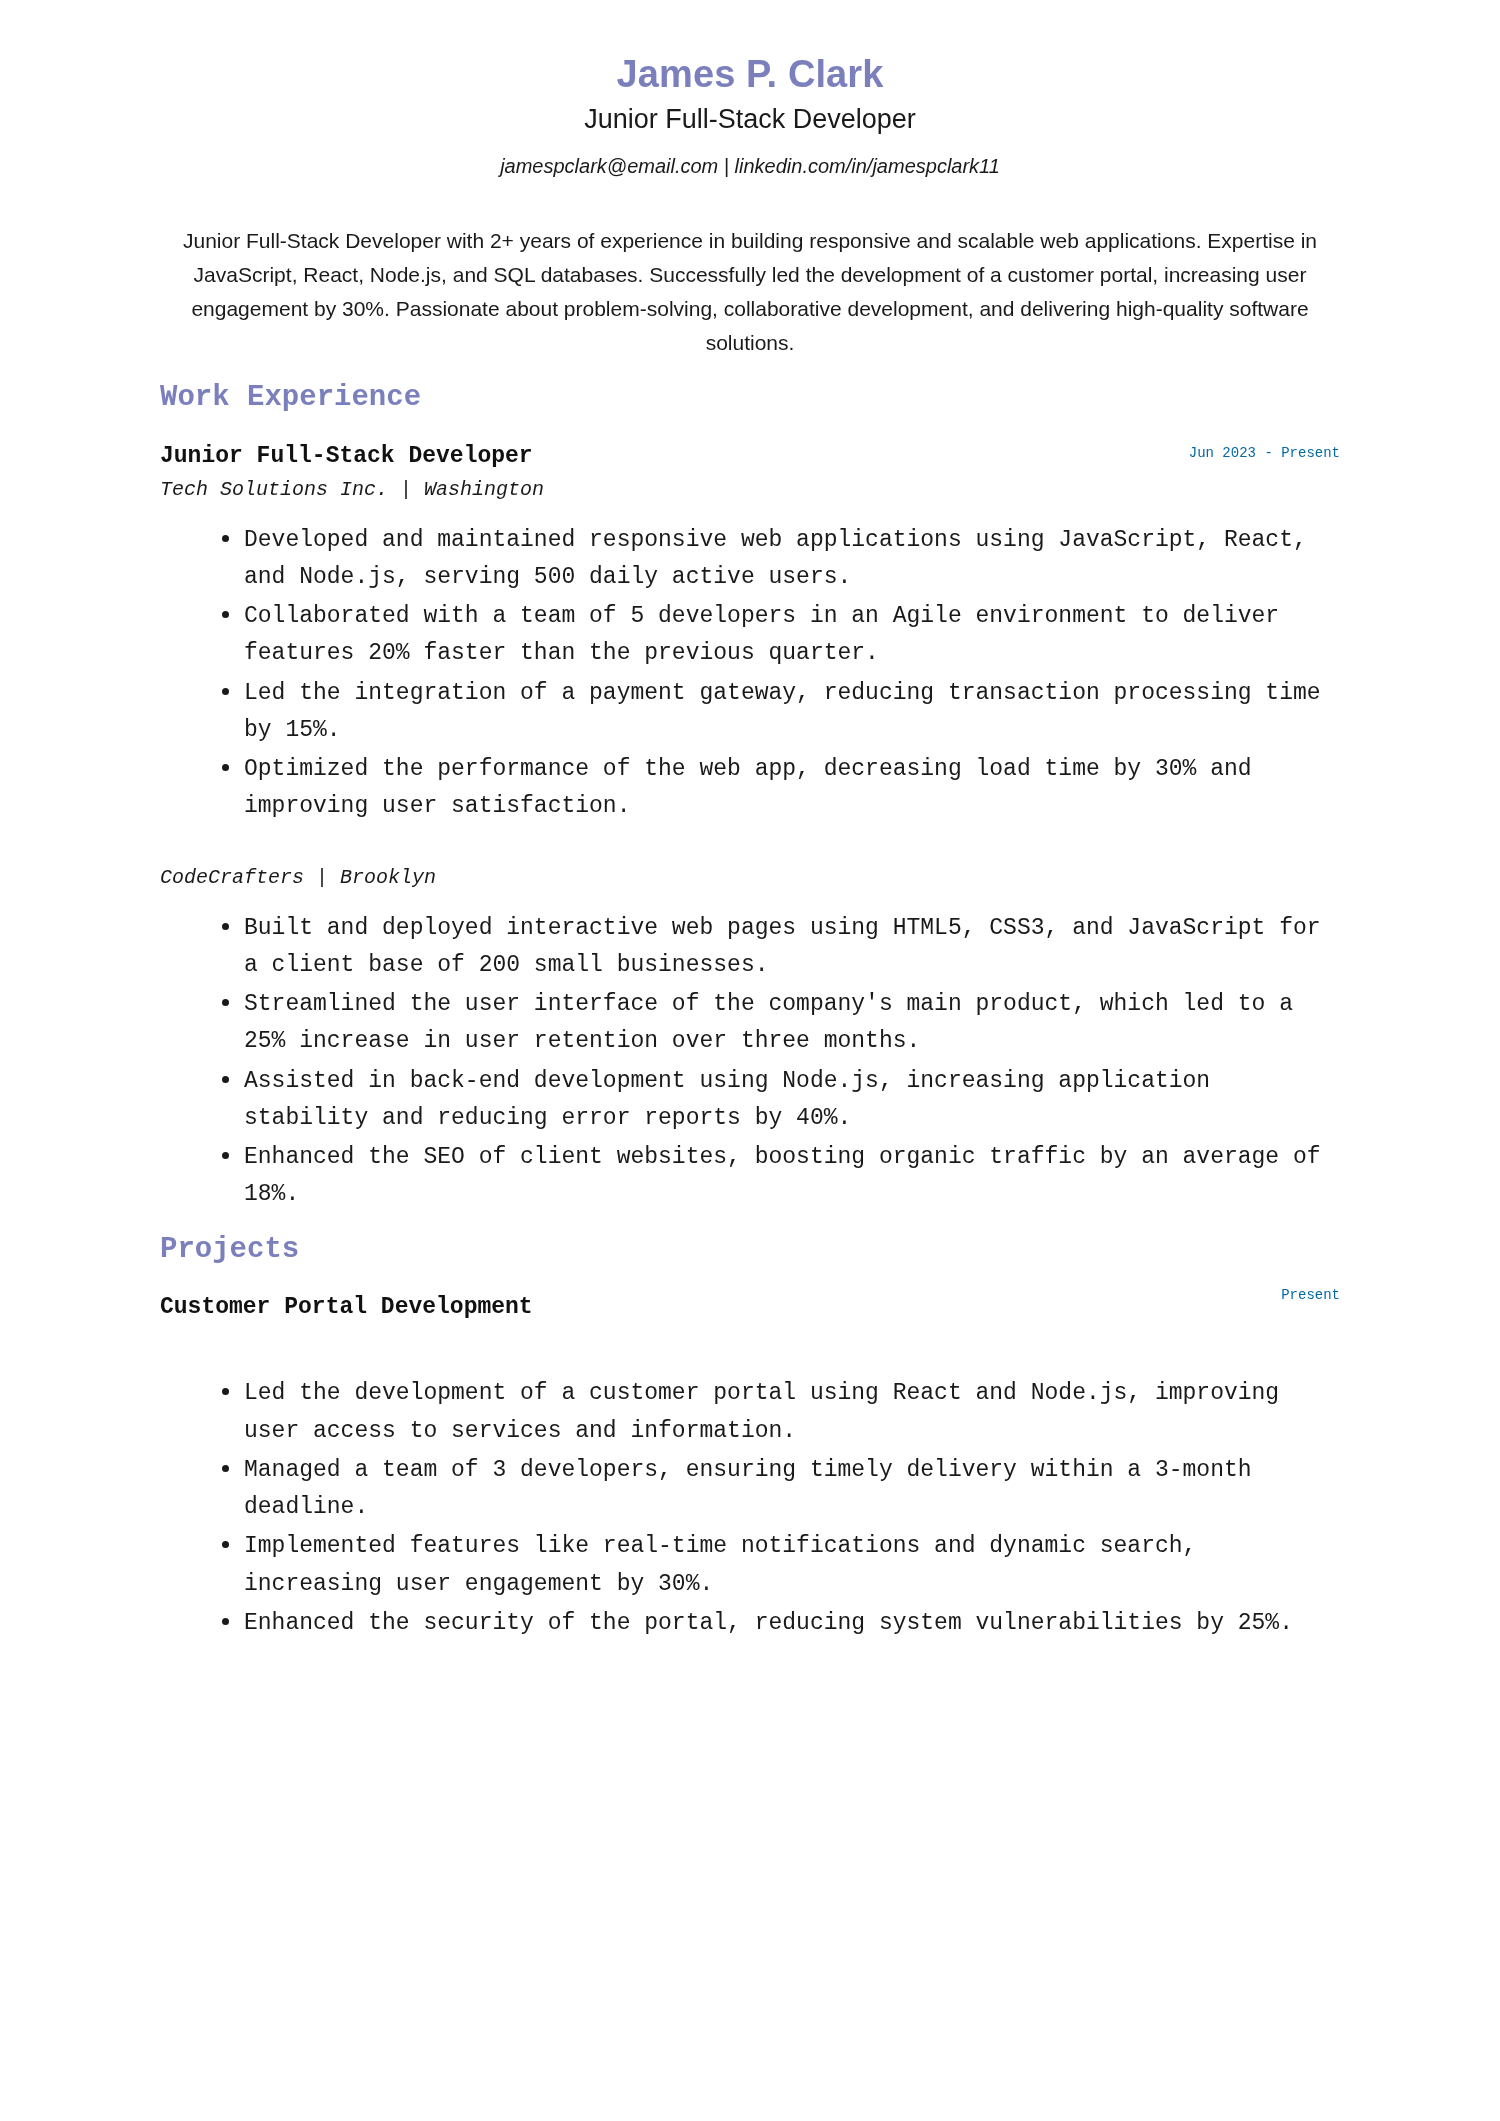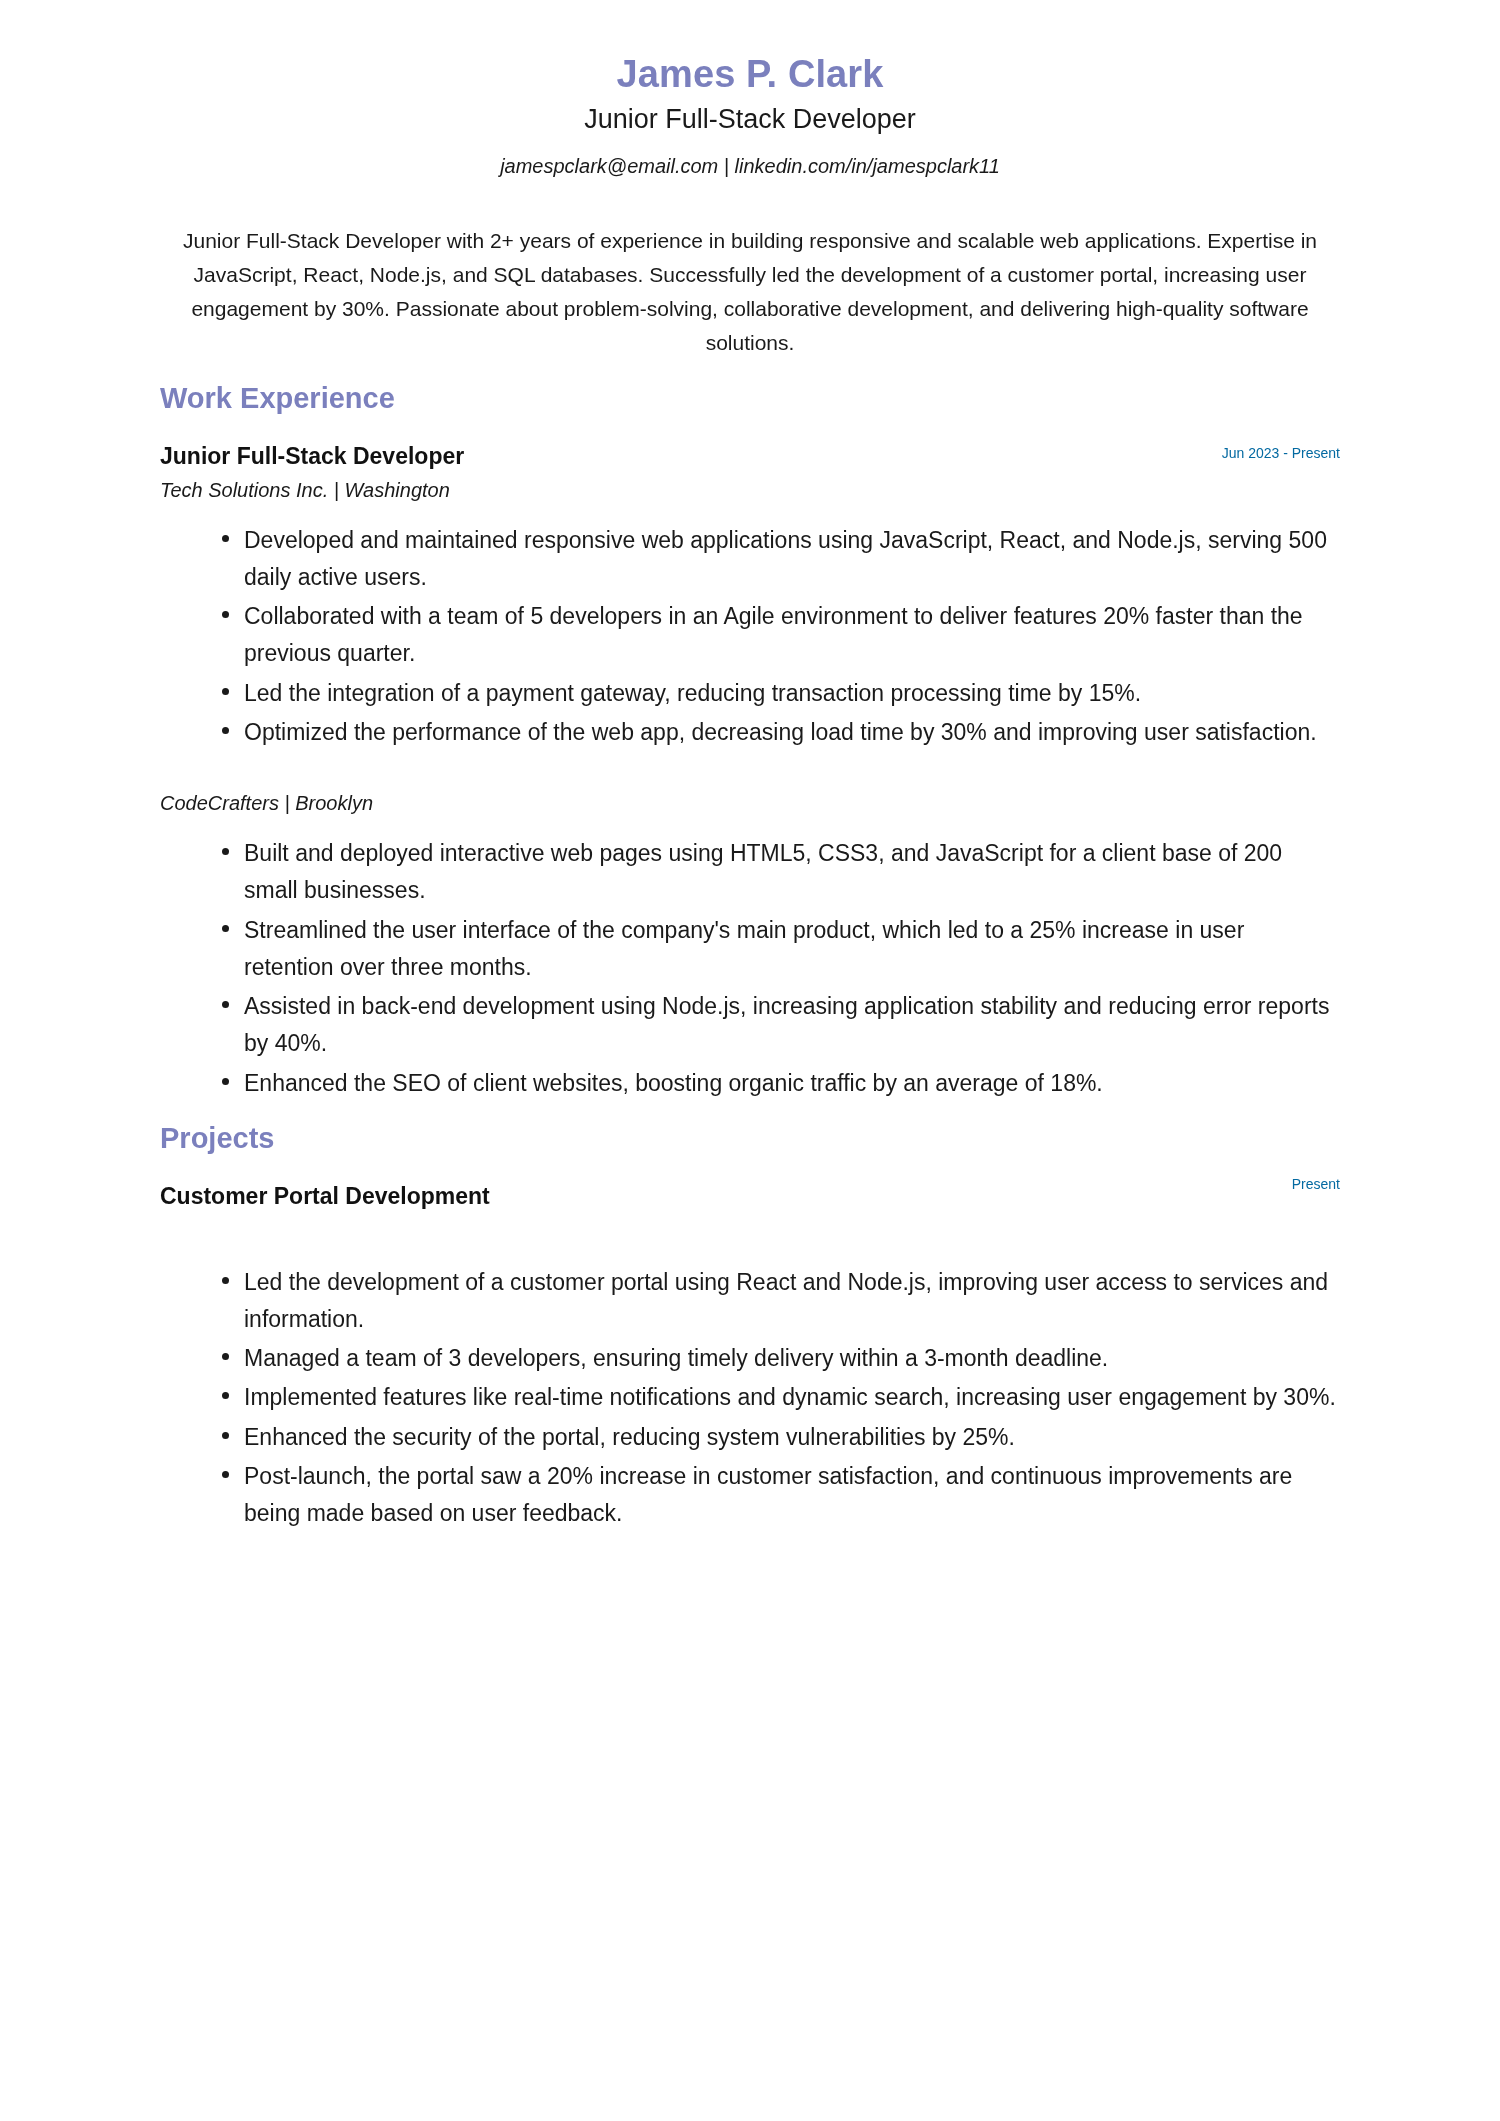--- a/index.html
+++ b/index.html
@@ -57,20 +57,21 @@
     margin-top: 42px;
     font-size: 21px;
     line-height: 1.62;
     color: #1a1a1a;
     text-align: center;
   }
 
   
   .section {
     margin-top: 19px;
+    font-family: Liberation Mono, monospace;
   }
   .section-heading {
     font-size: 29px;
     font-weight: bold;
     color: #7b80bd;
     line-height: 1.2;
     margin: 0 0 26px 0;
   }
 
   
@@ -193,18 +194,17 @@
       <div class="entry-head">
         <div class="entry-title">Customer Portal Development</div>
         <div class="entry-date raised">Present</div>
       </div>
       <div class="entry-sub empty"></div>
       <ul class="bullets">
         <li>Led the development of a customer portal using React and Node.js, improving user access to services and information.</li>
         <li>Managed a team of 3 developers, ensuring timely delivery within a 3-month deadline.</li>
         <li>Implemented features like real-time notifications and dynamic search, increasing user engagement by 30%.</li>
         <li>Enhanced the security of the portal, reducing system vulnerabilities by 25%.</li>
-        <li>Post-launch, the portal saw a 20% increase in customer satisfaction, and continuous improvements are being made based on user feedback.</li>
       </ul>
     </div>
   </section>
 
 </div>
 
 </body></html>

